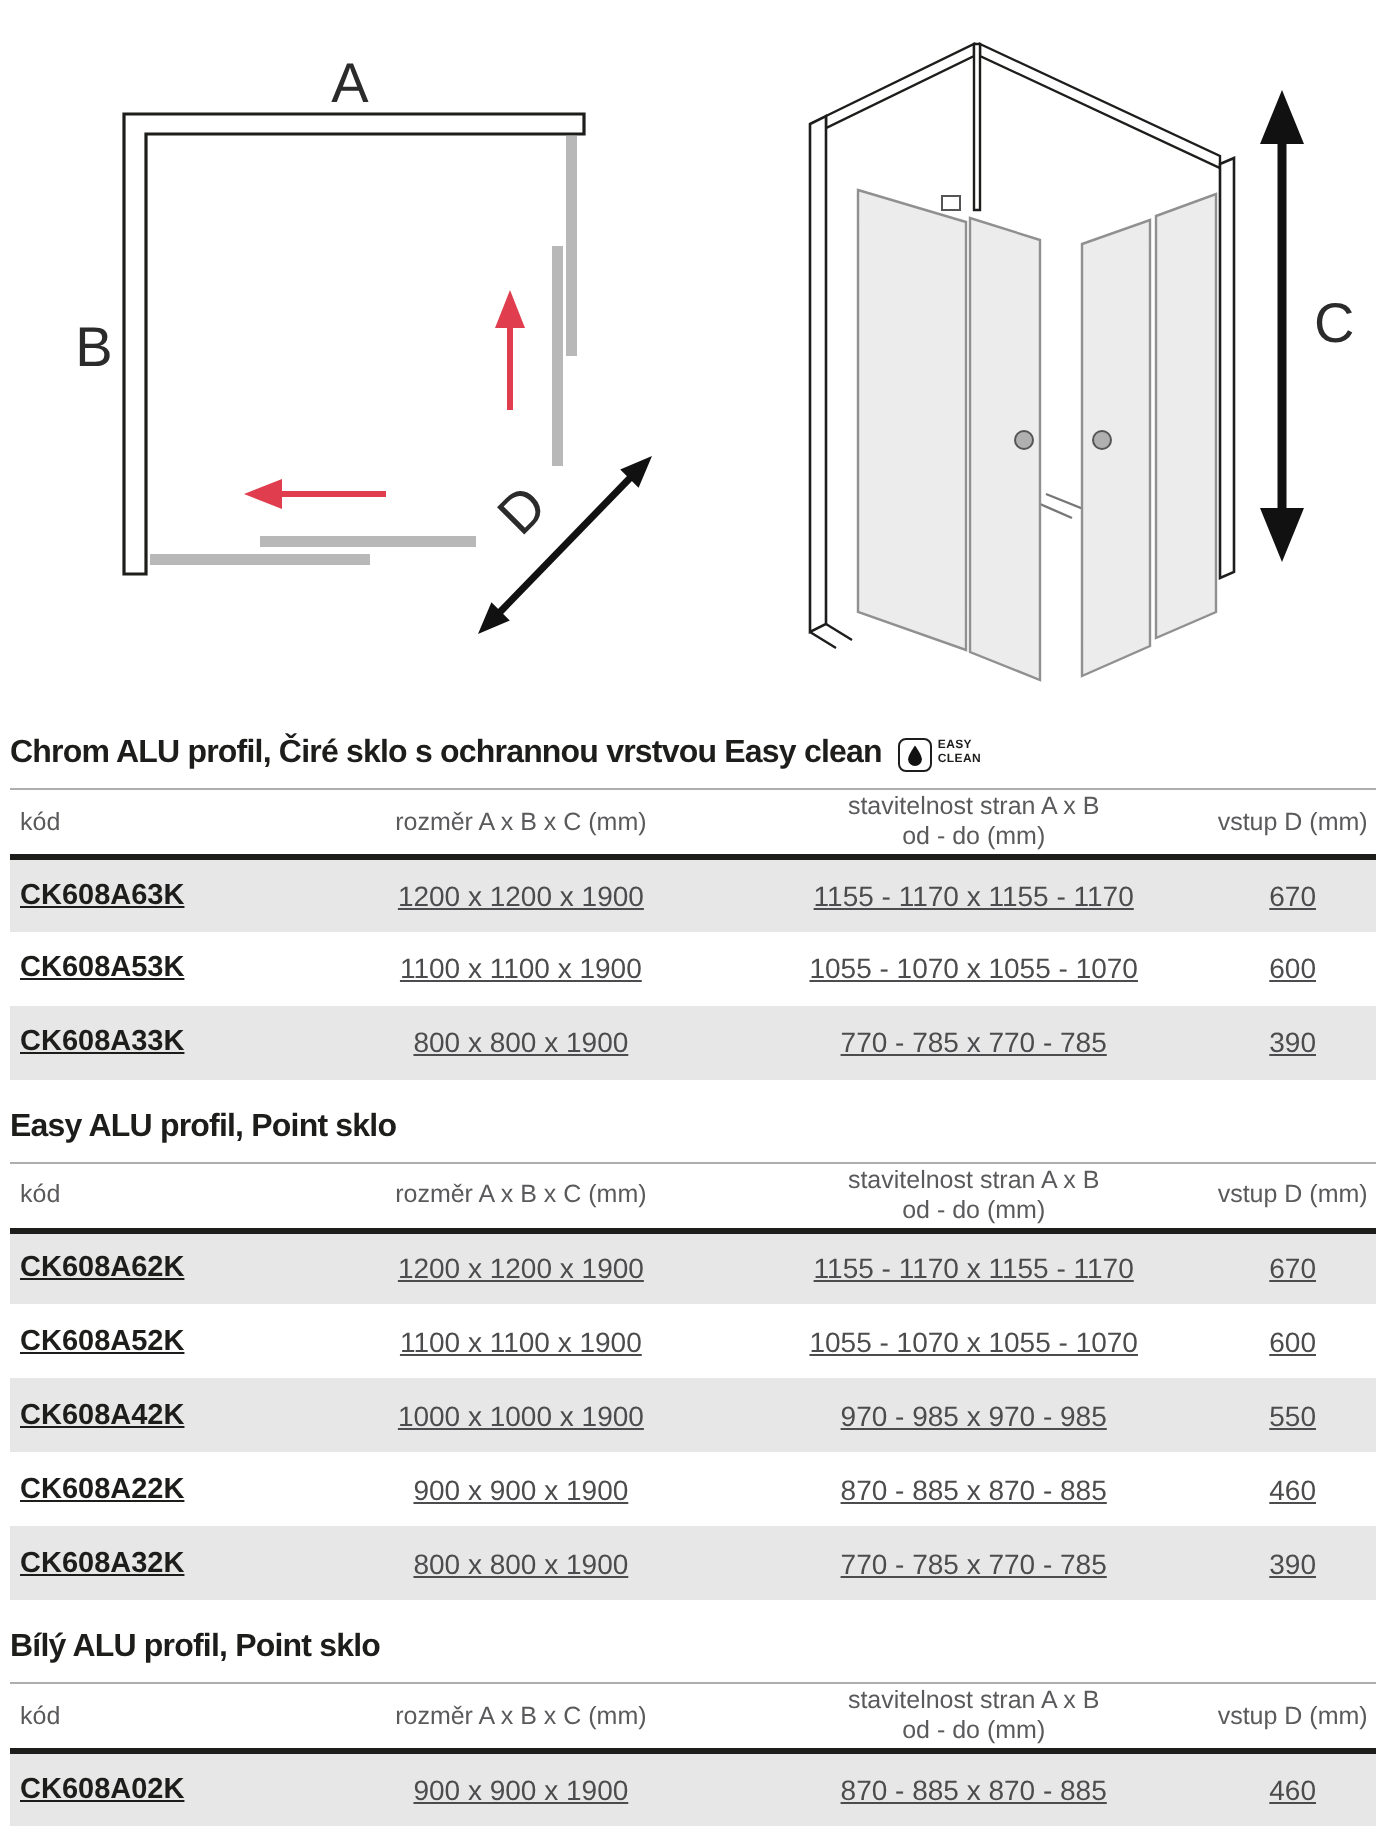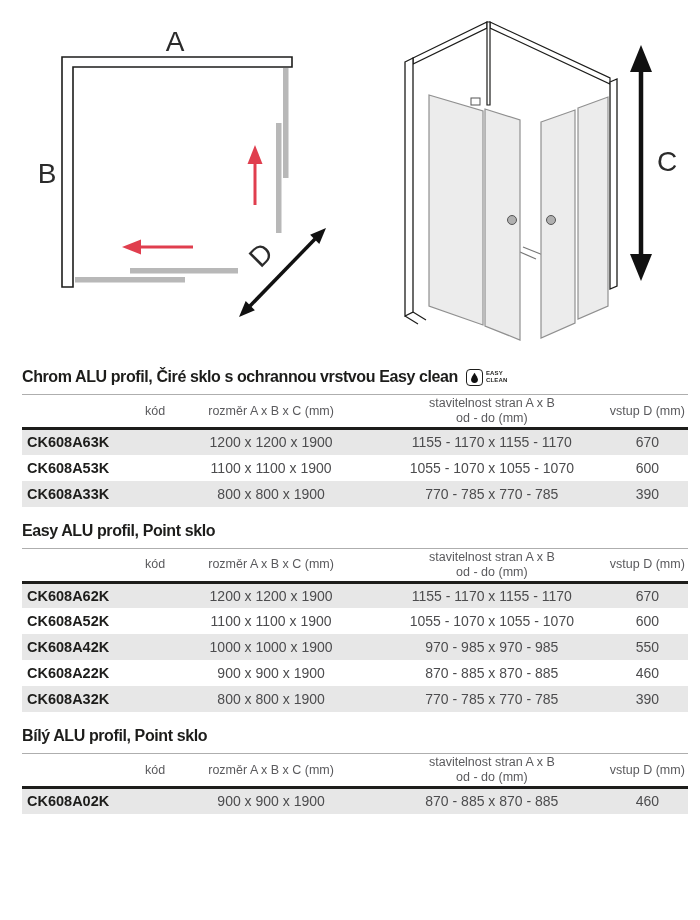--- a/index.html
+++ b/index.html
@@ -11,45 +11,45 @@
     overflow: hidden;
     position: relative;
   }
   
   .diagrams { position: relative; height: 352px; }
   .svg-abs { position: absolute; }
   #left-diagram  { left: 10px; top: 5px; }
   #right-diagram { left: 393px; top: 3px; }
   .dim-letter { font-size: 28px; fill: #2b2b2b; }
   
-  .content { padding: 0 12px 0 22px; }
+  .content { padding: 0 12px 0 5px; }
   h2.section-title {
     font-size: 16px; font-weight: bold; letter-spacing: -0.4px;
     color: #1d1d1b; margin: 15px 0 8px 0;
     display: flex; align-items: center; gap: 5px;
   }
   h2.first { margin-top: 16px; }
   
   .ec-badge { display: inline-flex; align-items: center; gap: 3px; margin-left: 3px; }
   .ec-box {
     width: 17px; height: 17px; border: 1.5px solid #1d1d1b; border-radius: 4px;
     display: inline-flex; align-items: center; justify-content: center;
   }
   .ec-text { font-size: 6px; font-weight: bold; line-height: 1.2; letter-spacing: 0.2px; }
   
   table { width: 100%; border-collapse: collapse; table-layout: fixed; }
   thead th {
     font-weight: normal; font-size: 12.5px; color: #5a5a5d;
     border-top: 1px solid #aeaeae; border-bottom: 3px solid #1d1d1b;
     height: 34px; vertical-align: middle; text-align: center; line-height: 1.18;
   }
-  thead th.col-code { text-align: right; padding-left: 5px; }
+  thead th.col-code { text-align: left; padding-left: 5px; }
   tbody td {
-    height: 26px; font-size: 14px; color: #4c4c4e;
-    text-align: center; vertical-align: middle;
+    height: 37px; font-size: 14px; color: #4c4c4e;
+    text-align: center; vertical-align: middle; text-decoration: underline;
   }
   tbody td.col-code {
     text-align: left; padding-left: 5px;
     font-weight: bold; font-size: 14.5px; color: #1d1d1b;
   }
   tbody tr:nth-child(odd) { background: #e7e7e7; }
 </style>
 </head>
 <body>
 

